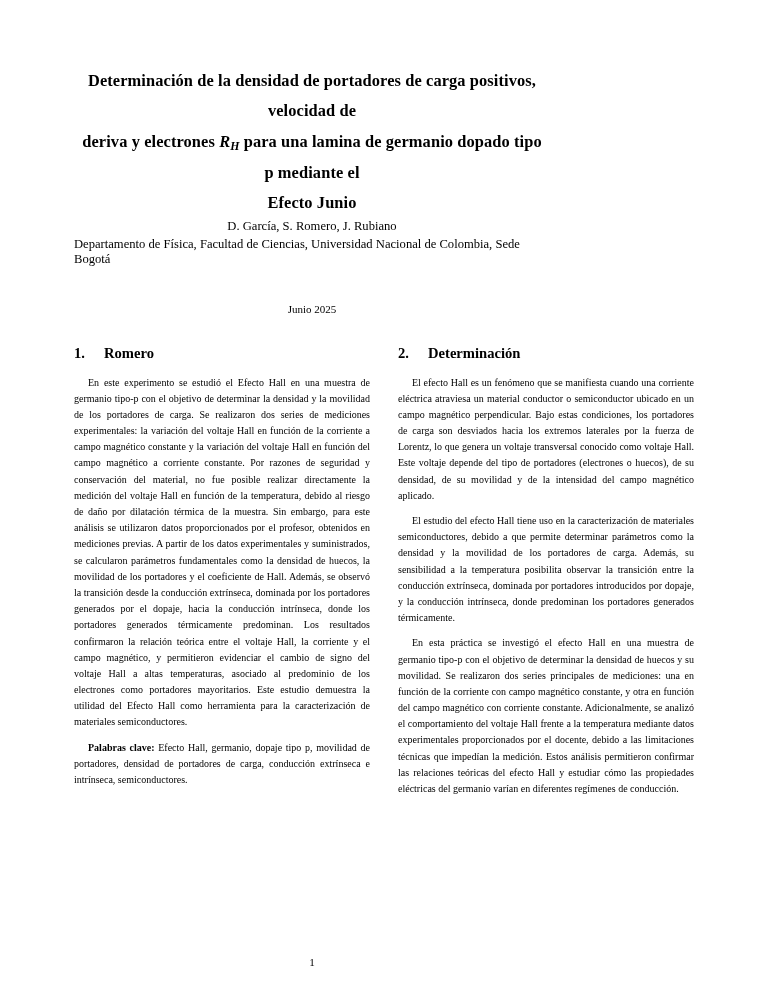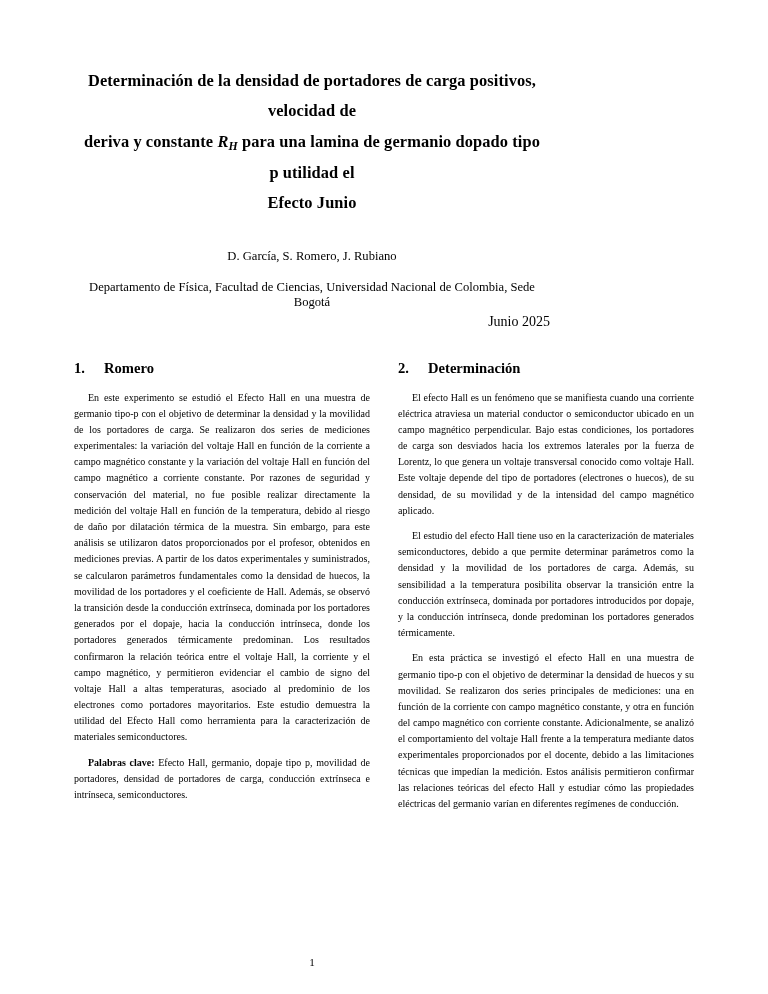--- a/index.html
+++ b/index.html
@@ -36,31 +36,29 @@
     font-style: italic;
     font-weight: bold;
   }
   .title .ital {
     font-style: italic;
     font-weight: bold;
   }
   .authors {
     text-align: center;
     font-size: 12.6px;
-    margin-top: 30px;
   }
   .affiliation {
-    text-align: center;
     font-size: 12.6px;
-    margin-top: 16px;
+    margin-top: 3px;
   }
   .date {
-    text-align: right;
-    font-size: 14px;
-    margin-top: 4px;
+    text-align: center;
+    font-size: 11px;
+    margin-top: 36px;
   }
   .columns {
     display: flex;
     gap: 28px;
     margin-top: 30px;
   }
   .col {
     width: 296px;
     flex: 0 0 296px;
   }
@@ -96,21 +94,21 @@
     font-size: 11.2px;
   }
 </style>
 </head>
 <body>
 
 <div class="page">
 
   <div class="title">
     <div>Determinación de la densidad de portadores de carga positivos, velocidad de</div>
-    <div><span>deriva y constante </span><span class="ital">R</span><span class="sub">H</span><span> para una lamina de germanio dopado tipo p utilidad el</span></div>
+    <div><span>deriva y electrones </span><span class="ital">R</span><span class="sub">H</span><span> para una lamina de germanio dopado tipo p mediante el</span></div>
     <div>Efecto Junio</div>
   </div>
 
   <div class="authors">D. García, S. Romero, J. Rubiano</div>
   <div class="affiliation">Departamento de Física, Facultad de Ciencias, Universidad Nacional de Colombia, Sede Bogotá</div>
   <div class="date">Junio 2025</div>
 
   <div class="columns">
 
     <div class="col">

